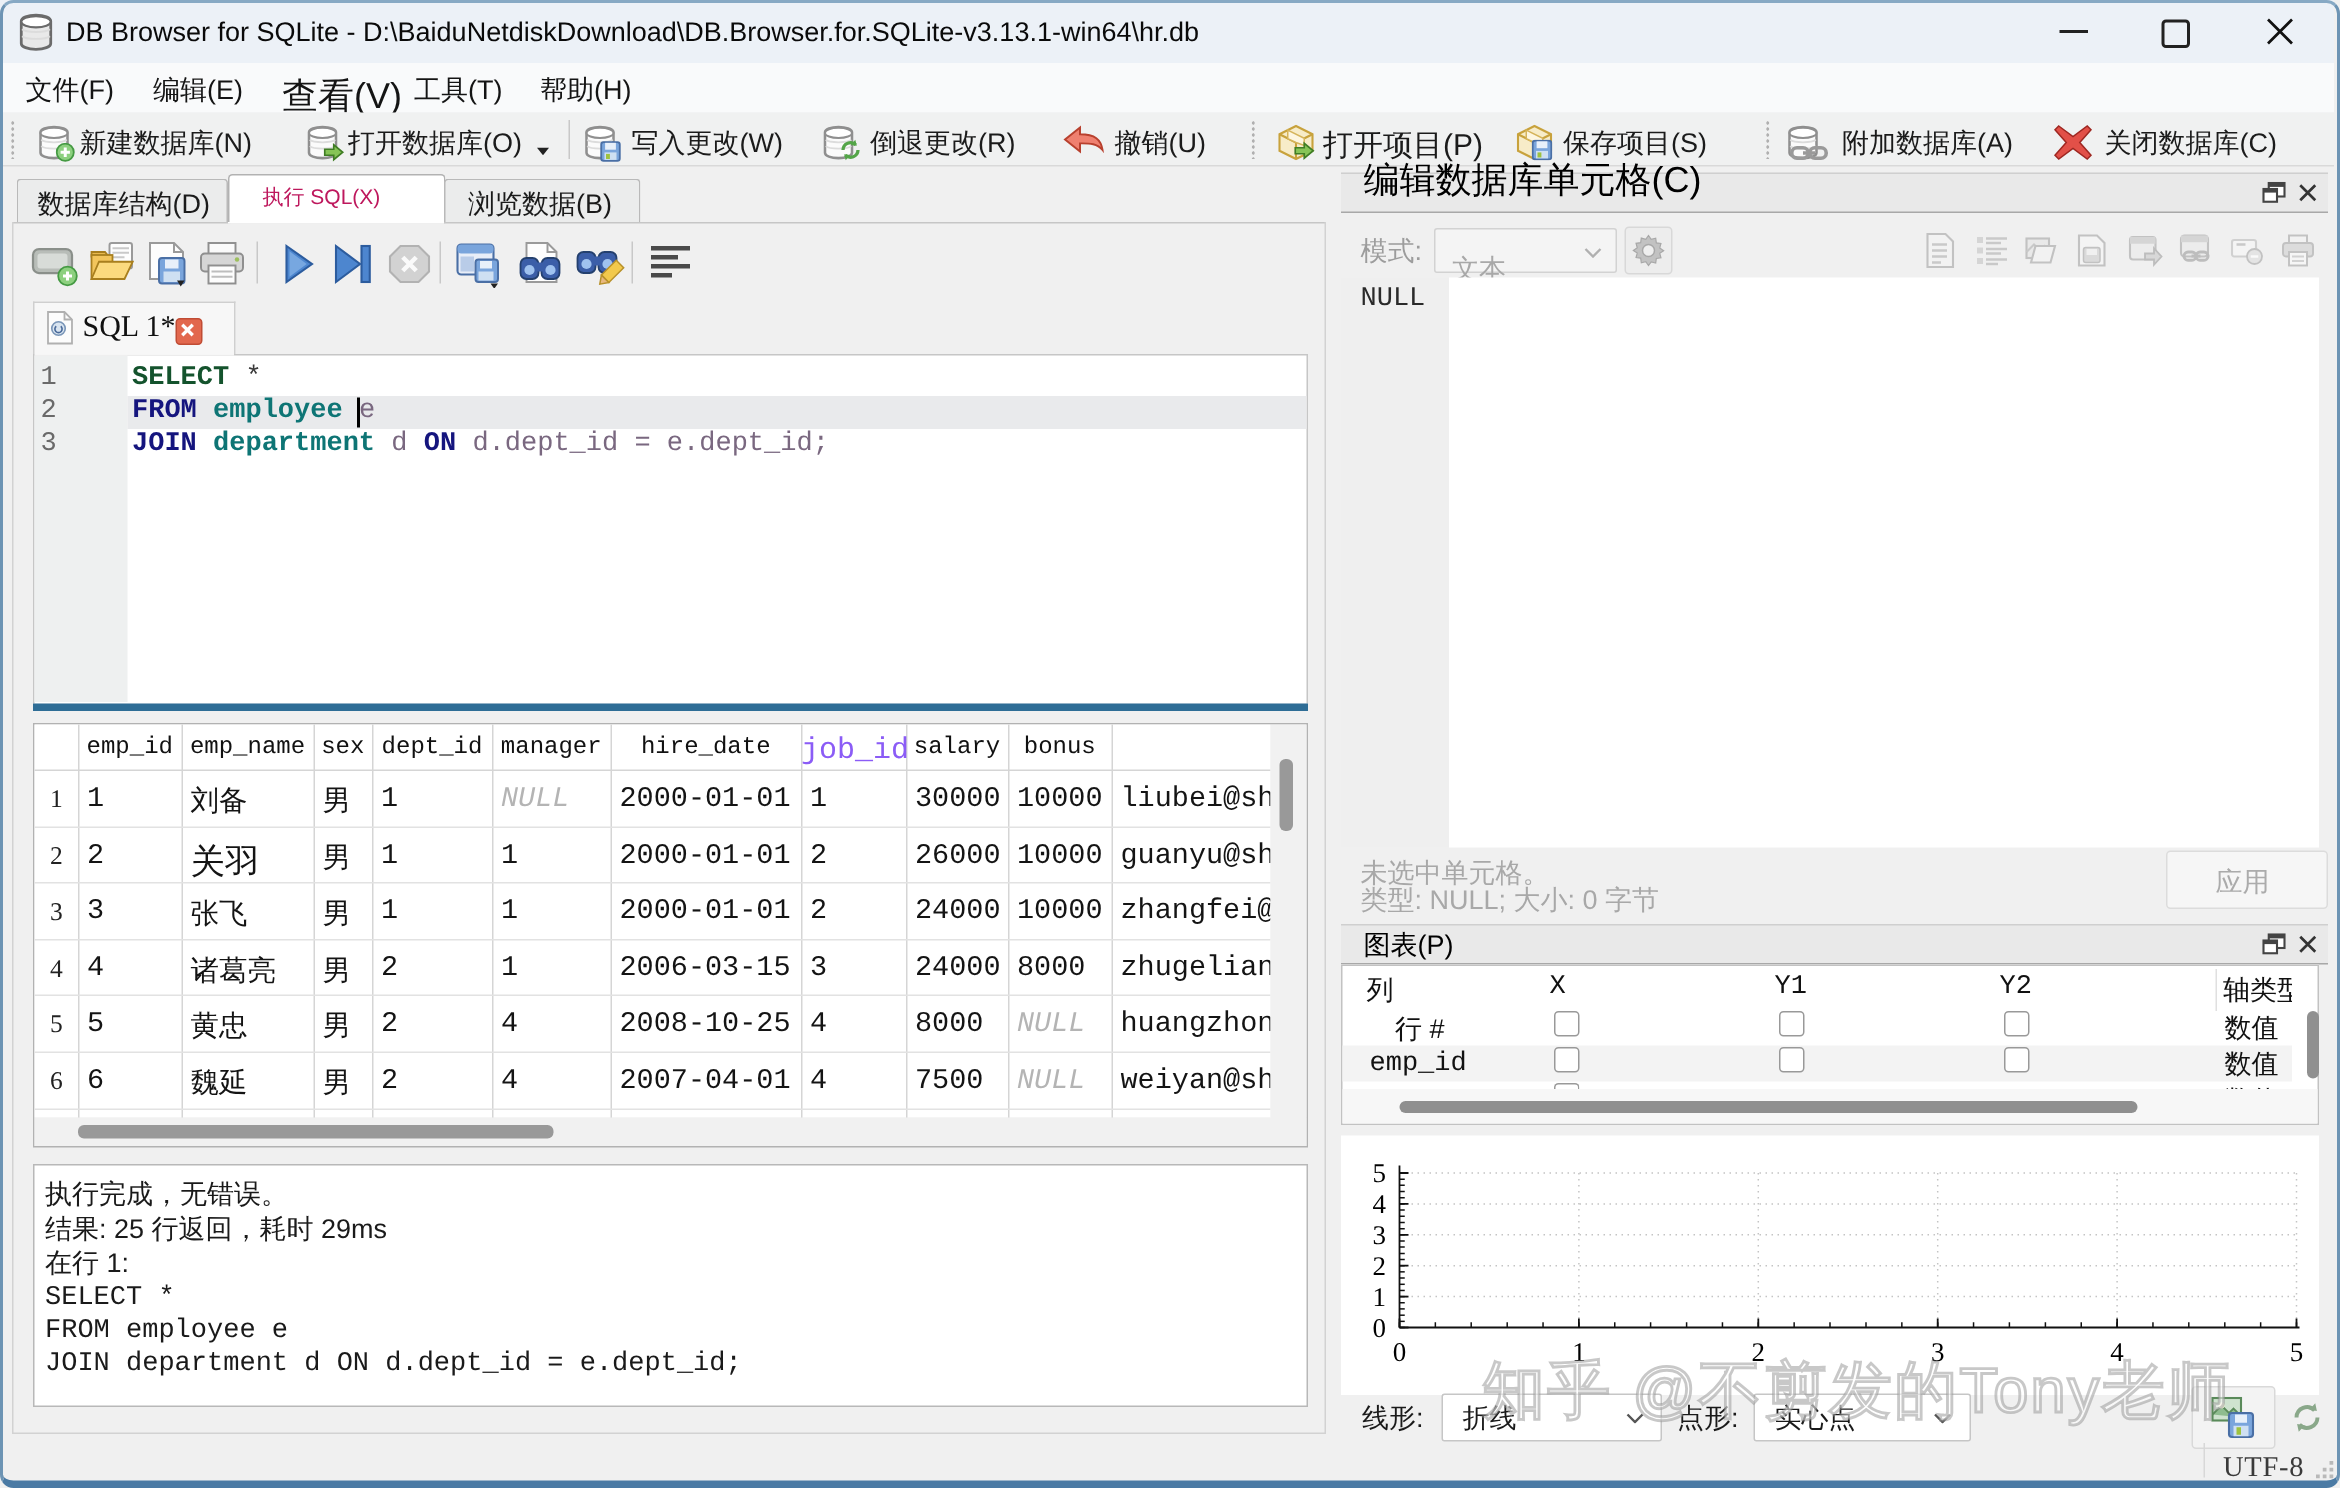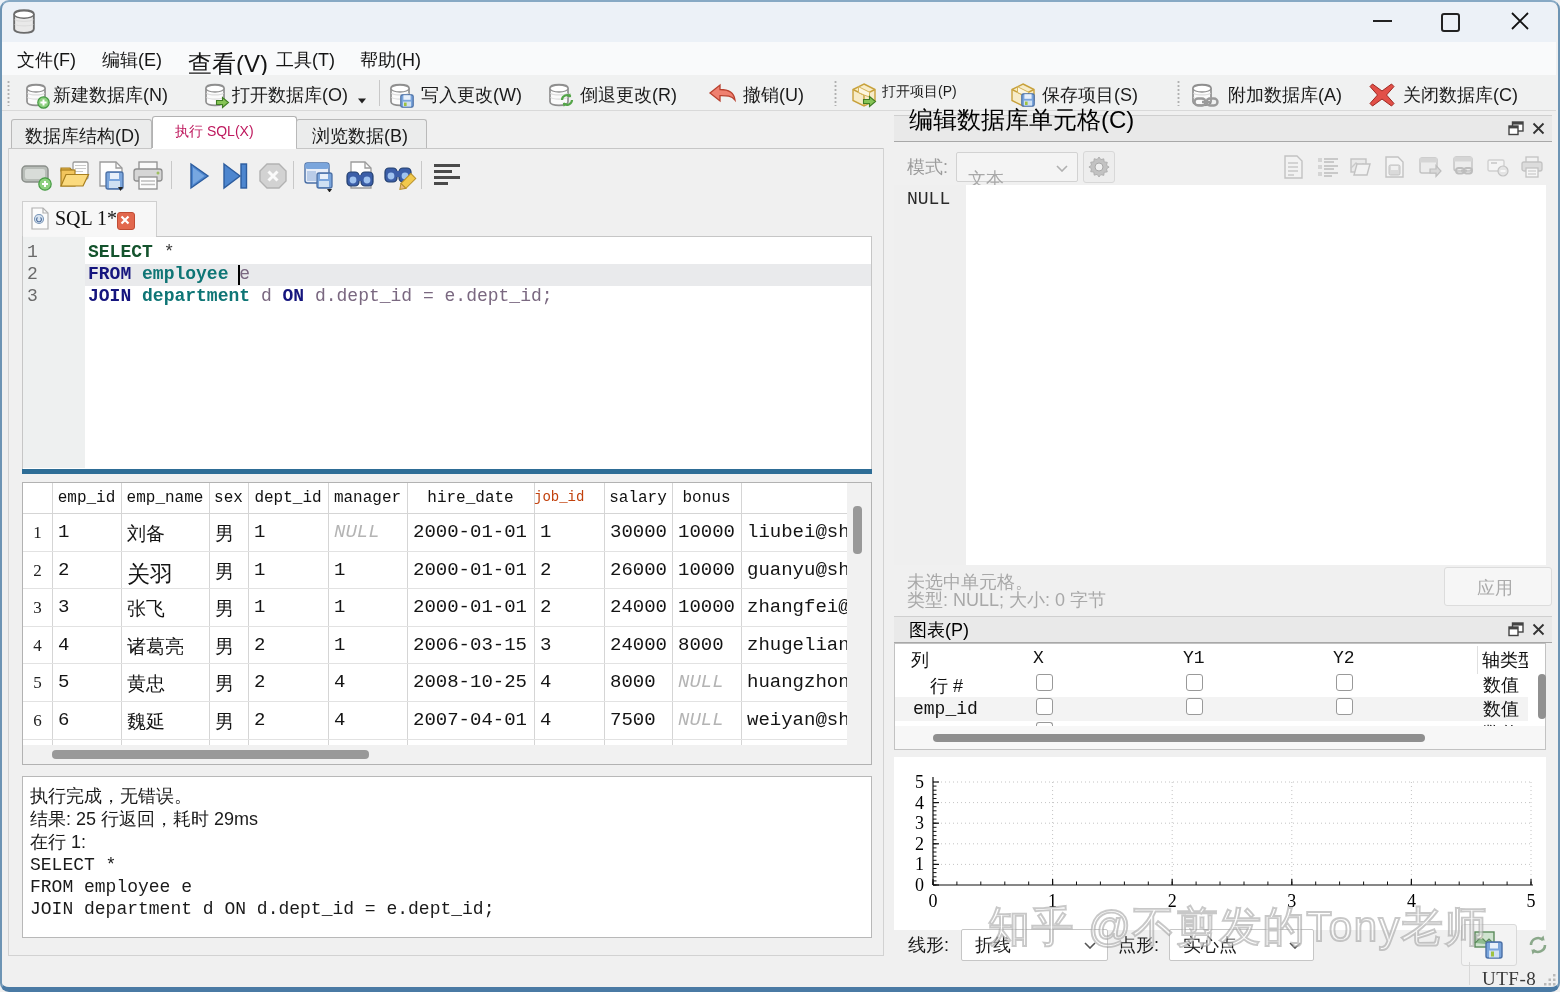--- a/index.html
+++ b/index.html
@@ -16,20 +16,21 @@
 
 </head><body>
 <div id="win">
     <div id="frame"></div>
 <div class="ab" style="left:0;top:0;width:1556px;height:42px;background:#ecf1f7;"></div>
 <span class="ab" style="left:12px;top:8px;"><svg width="24" height="27" viewBox="0 0 22 24">
 <path d="M2 5.2 C2 3 6 1.6 11 1.6 C16 1.6 20 3 20 5.2 L20 18.8 C20 21 16 22.4 11 22.4 C6 22.4 2 21 2 18.8 Z" fill="#e9e9e9" stroke="#6b6b6b" stroke-width="1.7"></path>
 <ellipse cx="11" cy="5.6" rx="9" ry="3.4" fill="#ffffff" stroke="#6b6b6b" stroke-width="1.3"></ellipse>
 <path d="M2.5 10.2 C5 12.4 17 12.4 19.5 10.2 M2.5 14.4 C5 16.6 17 16.6 19.5 14.4" fill="none" stroke="#dcdcdc" stroke-width="1.2"></path>
 </svg></span>
+<span class="ab" style="left:44px;top:11px;font-size:18px;color:#0a0a0a;">DB Browser for SQLite - D:\BaiduNetdiskDownload\DB.Browser.for.SQLite-v3.13.1-win64\hr.db</span>
 <span class="ab" style="left:1373px;top:20px;width:19px;height:2px;background:#222;"></span>
 <span class="ab" style="left:1441px;top:13px;width:15px;height:15px;border:2px solid #222;border-radius:3px;"></span>
 <svg class="ab" style="left:1510px;top:11px;" width="20" height="20" viewBox="0 0 20 20">
       <path d="M2 2 L18 18 M18 2 L2 18" stroke="#111" stroke-width="1.8"></path>
     </svg>
 <div class="ab" style="left:0;top:42px;width:1556px;height:33px;background:#f9fafb;"></div>
 <span class="ab" style="left:17px;top:48px;font-size:18px;color:#141414;">文件(F)</span>
 <span class="ab" style="left:102px;top:48px;font-size:18px;color:#141414;">编辑(E)</span>
 <span class="ab" style="left:188px;top:48px;font-size:24px;color:#141414;">查看(V)</span>
 <span class="ab" style="left:276px;top:48px;font-size:18px;color:#141414;">工具(T)</span>
@@ -89,21 +90,21 @@
     <span class="ab" style="left:743px;top:83px;font-size:18px;color:#1b1b1b;">撤销(U)</span>
 <span class="ab" style="left:851px;top:82px;"><span style="position:relative;display:inline-block;width:28px;height:27px;">
 <svg width="26" height="24" viewBox="0 0 26 24" style="position:absolute;left:0;top:1px;">
 <path d="M13 1 L24 6.5 L24 17.5 L13 23 L2 17.5 L2 6.5 Z" fill="#f7ecc8" stroke="#c8a23c" stroke-width="1.4"></path>
 <path d="M2 6.5 L13 12 L24 6.5 M13 12 L13 23" fill="none" stroke="#c8a23c" stroke-width="1.4"></path>
 <path d="M7.5 3.7 L18.5 9.2 L18.5 14 L13 12 L7.5 9.5 Z" fill="#fdf6e0" stroke="#d5b45a" stroke-width="1"></path>
 </svg>
 <span style="position:absolute;left:11px;top:12px;"><svg width="15" height="13" viewBox="0 0 15 13">
             <path d="M1.5 4.5h6V1.5l6 5-6 5V8.5h-6z" fill="#86c456" stroke="#3f7d24" stroke-width="1.1"></path>
           </svg></span></span></span>
-    <span class="ab" style="left:882px;top:83px;font-size:14px;color:#1b1b1b;">打开项目(P)</span>
+    <span class="ab" style="left:882px;top:83px;font-size:20px;color:#1b1b1b;">打开项目(P)</span>
 <span class="ab" style="left:1010px;top:82px;"><span style="position:relative;display:inline-block;width:28px;height:27px;">
 <svg width="26" height="24" viewBox="0 0 26 24" style="position:absolute;left:0;top:1px;">
 <path d="M13 1 L24 6.5 L24 17.5 L13 23 L2 17.5 L2 6.5 Z" fill="#f7ecc8" stroke="#c8a23c" stroke-width="1.4"></path>
 <path d="M2 6.5 L13 12 L24 6.5 M13 12 L13 23" fill="none" stroke="#c8a23c" stroke-width="1.4"></path>
 <path d="M7.5 3.7 L18.5 9.2 L18.5 14 L13 12 L7.5 9.5 Z" fill="#fdf6e0" stroke="#d5b45a" stroke-width="1"></path>
 </svg>
 <span style="position:absolute;left:11px;top:11px;"><svg width="14" height="14" viewBox="0 0 14 14">
             <rect x="0.8" y="0.8" width="12.4" height="12.4" rx="1.6" fill="#7aa5dc" stroke="#4a6fa5" stroke-width="1.2"></rect>
             <rect x="3.4" y="1.2" width="7.2" height="4.6" fill="#e8f0fa"></rect>
             <rect x="3" y="7.6" width="8" height="5" fill="#cfe0f2"></rect>
@@ -261,21 +262,21 @@
 <div class="ab" style="left:23px;top:626px;width:824px;height:1px;background:#e2e2e2;"></div>
 <div class="ab" style="left:23px;top:663px;width:824px;height:1px;background:#e2e2e2;"></div>
 <div class="ab" style="left:23px;top:701px;width:824px;height:1px;background:#e2e2e2;"></div>
 <div class="ab" style="left:23px;top:739px;width:824px;height:1px;background:#e2e2e2;"></div>
 <div class="ab mono" style="left:52px;top:489px;width:69px;text-align:center;font-size:16px;color:#111;">emp_id</div>
 <div class="ab mono" style="left:121px;top:489px;width:88px;text-align:center;font-size:16px;color:#111;">emp_name</div>
 <div class="ab mono" style="left:209px;top:489px;width:39px;text-align:center;font-size:16px;color:#111;">sex</div>
 <div class="ab mono" style="left:248px;top:489px;width:80px;text-align:center;font-size:16px;color:#111;">dept_id</div>
 <div class="ab mono" style="left:328px;top:489px;width:79px;text-align:center;font-size:16px;color:#111;">manager</div>
 <div class="ab mono" style="left:407px;top:489px;width:127px;text-align:center;font-size:16px;color:#111;">hire_date</div>
-<div class="ab mono" style="left:534px;top:489px;width:70px;font-size:14px;color:#c2410c;">job_id</div>
+<div class="ab mono" style="left:534px;top:489px;width:70px;text-align:center;font-size:20px;color:#8b5cf6;">job_id</div>
 <div class="ab mono" style="left:604px;top:489px;width:68px;text-align:center;font-size:16px;color:#111;">salary</div>
 <div class="ab mono" style="left:672px;top:489px;width:69px;text-align:center;font-size:16px;color:#111;">bonus</div>
 <div class="ab serif" style="left:23px;top:523px;width:29px;text-align:center;font-size:17px;color:#222;">1</div>
 <div class="ab mono" style="left:58px;top:521px;width:63px;font-size:19px;color:#141414;white-space:nowrap;overflow:hidden;">1</div>
 <div class="ab mono" style="left:127px;top:521px;width:82px;font-size:19px;color:#141414;white-space:nowrap;overflow:hidden;">刘备</div>
 <div class="ab mono" style="left:215px;top:521px;width:33px;font-size:19px;color:#141414;white-space:nowrap;overflow:hidden;">男</div>
 <div class="ab mono" style="left:254px;top:521px;width:74px;font-size:19px;color:#141414;white-space:nowrap;overflow:hidden;">1</div>
 <div class="ab mono" style="left:334px;top:521px;width:73px;font-size:19px;font-style:italic;color:#b4b4b4;">NULL</div>
 <div class="ab mono" style="left:413px;top:521px;width:121px;font-size:19px;color:#141414;white-space:nowrap;overflow:hidden;">2000-01-01</div>
 <div class="ab mono" style="left:540px;top:521px;width:64px;font-size:19px;color:#141414;white-space:nowrap;overflow:hidden;">1</div>

